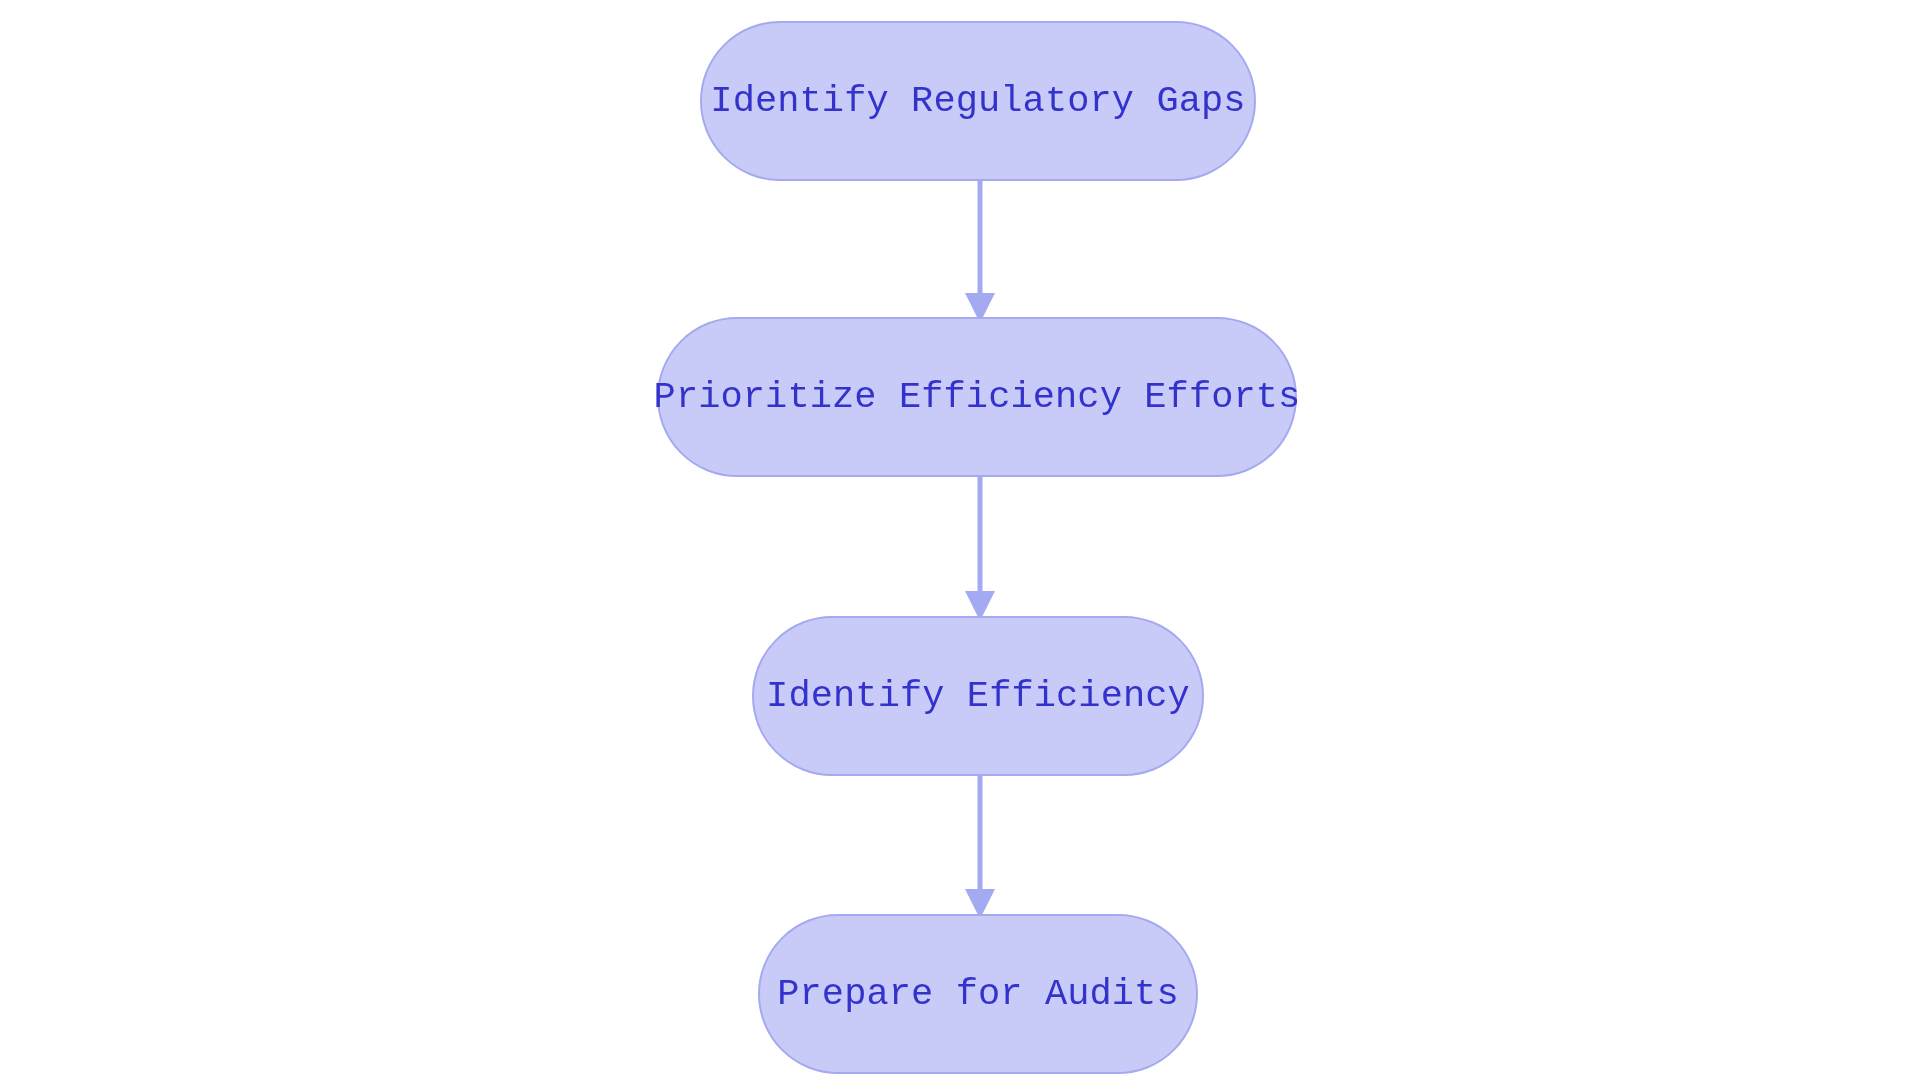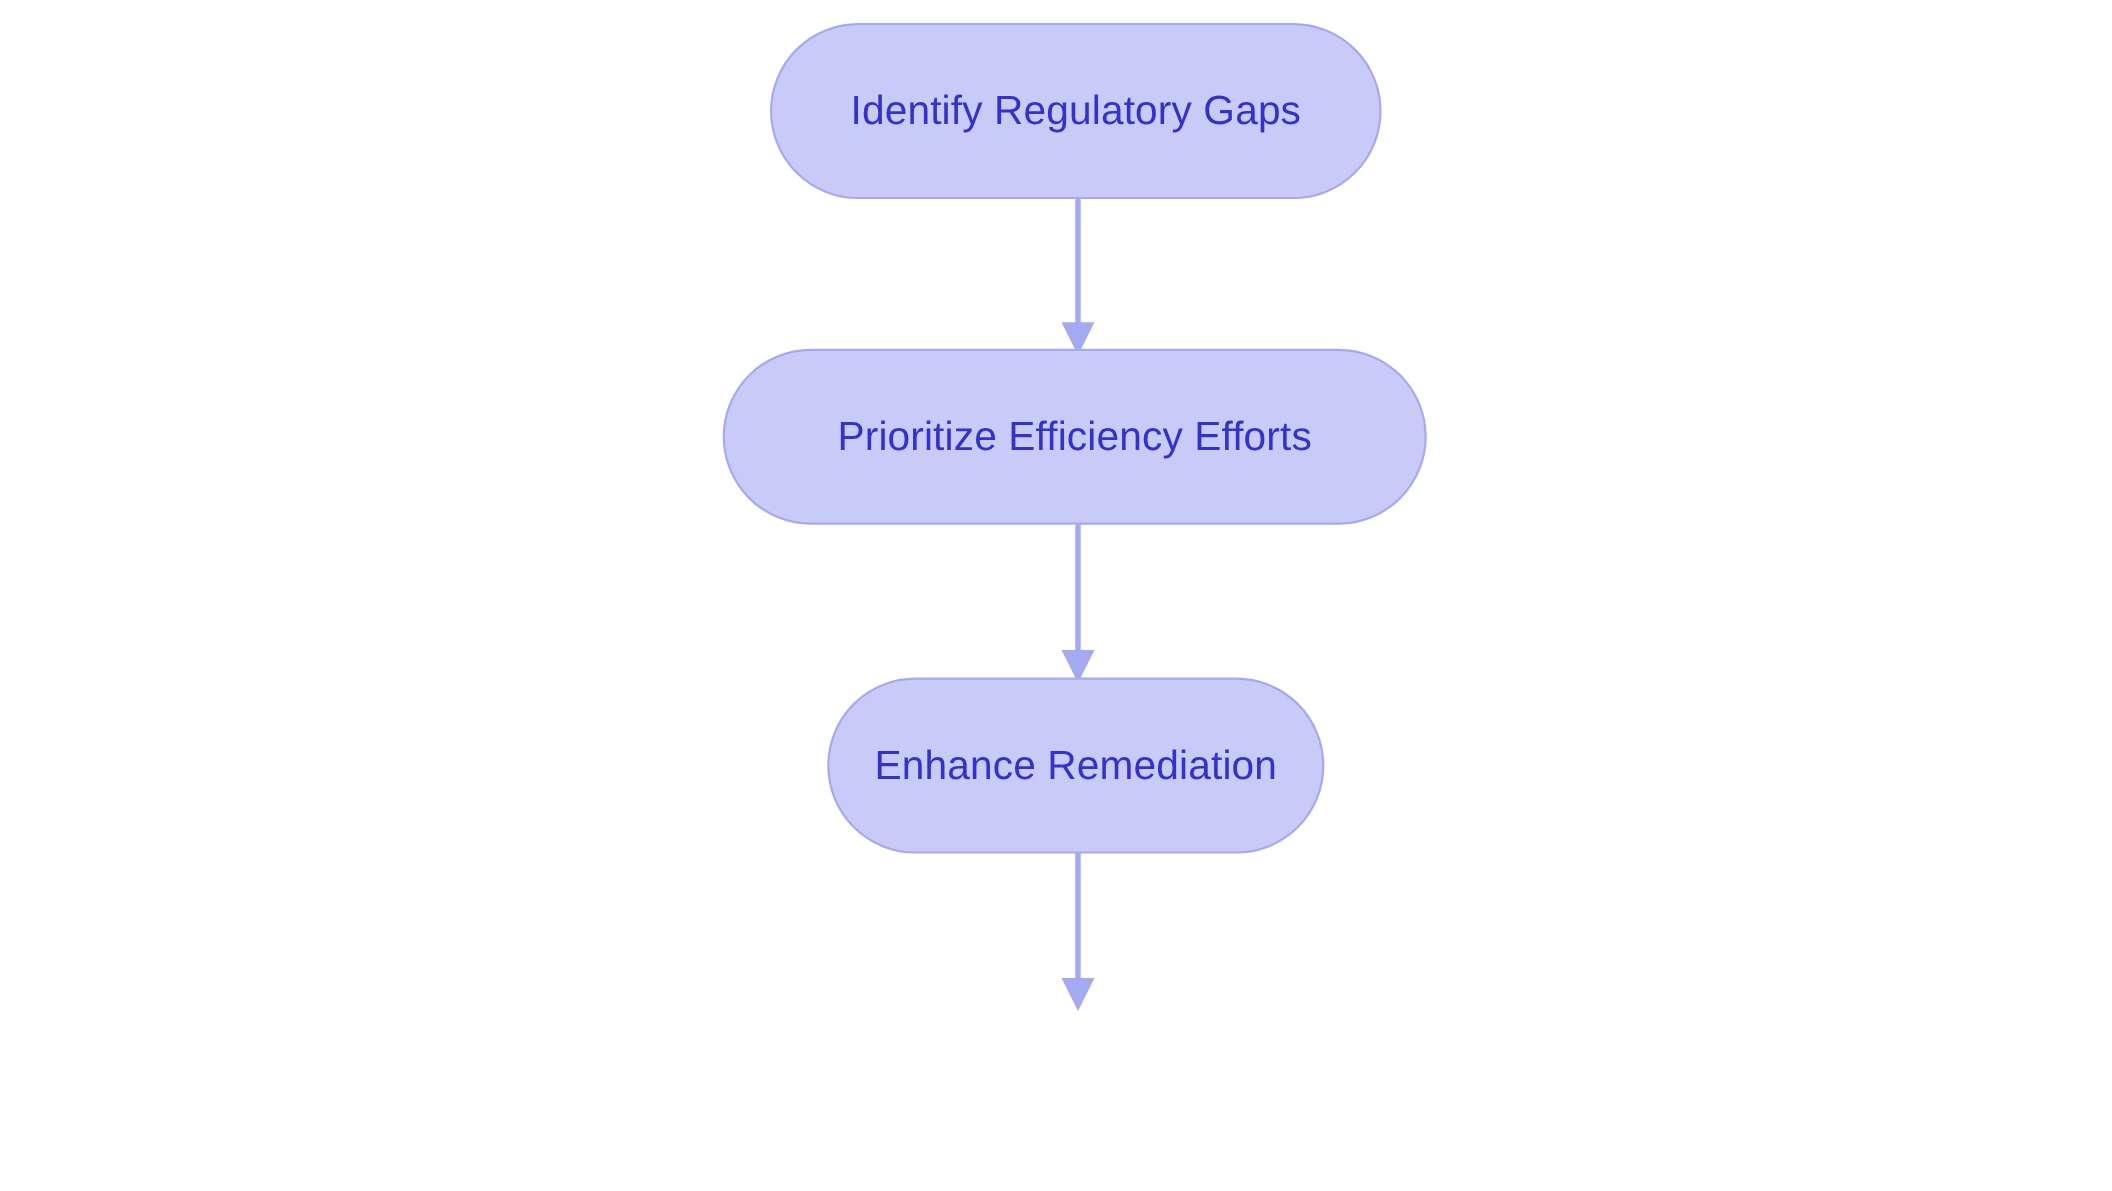--- a/index.html
+++ b/index.html
@@ -35,21 +35,21 @@
   }
 
   .flow-node-label {
     color: #3333cc;
     font-size: 37px;
     line-height: 1.15;
     font-weight: 400;
     letter-spacing: 0.1px;
     white-space: nowrap;
     text-align: center;
-    font-family: Liberation Sans, sans-serif;
+    font-family: Liberation Mono, monospace;
   }
 
   
   #node-0 { left: 700px; top: 21px;  width: 556px; height: 160px; }
   #node-1 { left: 657px; top: 317px; width: 640px; height: 160px; }
   #node-2 { left: 752px; top: 616px; width: 452px; height: 160px; }
   #node-3 { left: 758px; top: 914px; width: 440px; height: 160px; }
 
   
   .flow-edge {
@@ -81,22 +81,25 @@
   <div class="flow-node" id="node-1">
     <span class="flow-node-label">Prioritize Efficiency Efforts</span>
   </div>
 
   <svg class="flow-edge" id="edge-1" viewBox="0 0 60 152">
     <line class="edge-shaft" x1="30" y1="0" x2="30" y2="130"></line>
     <polygon class="edge-head" points="30,150 15,120 45,120"></polygon>
   </svg>
 
   <div class="flow-node" id="node-2">
-    <span class="flow-node-label">Enhance Remediation</span>
+    <span class="flow-node-label">Identify Efficiency</span>
   </div>
 
   <svg class="flow-edge" id="edge-2" viewBox="0 0 60 151">
     <line class="edge-shaft" x1="30" y1="0" x2="30" y2="129"></line>
     <polygon class="edge-head" points="30,149 15,119 45,119"></polygon>
   </svg>
 
+  <div class="flow-node" id="node-3">
+    <span class="flow-node-label">Prepare for Audits</span>
+  </div>
 
 </div>
 
 </body></html>

